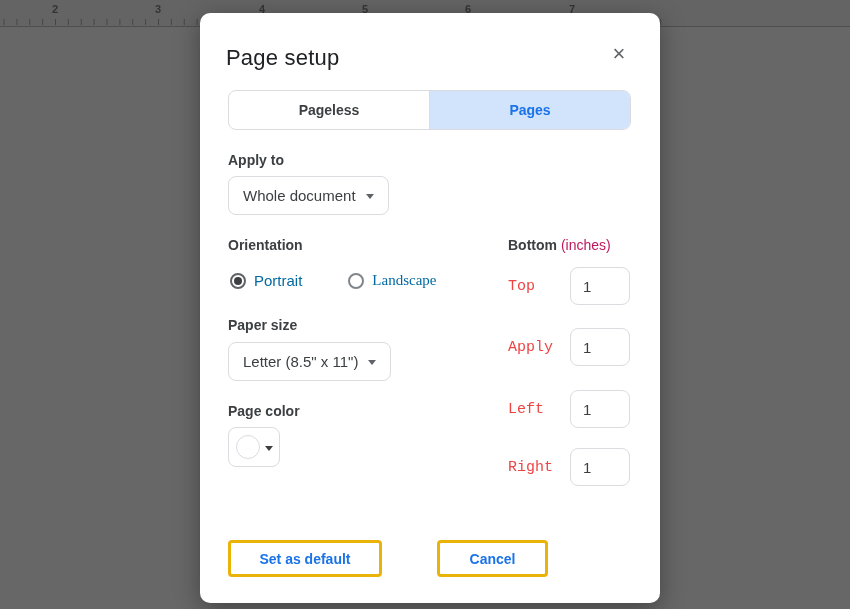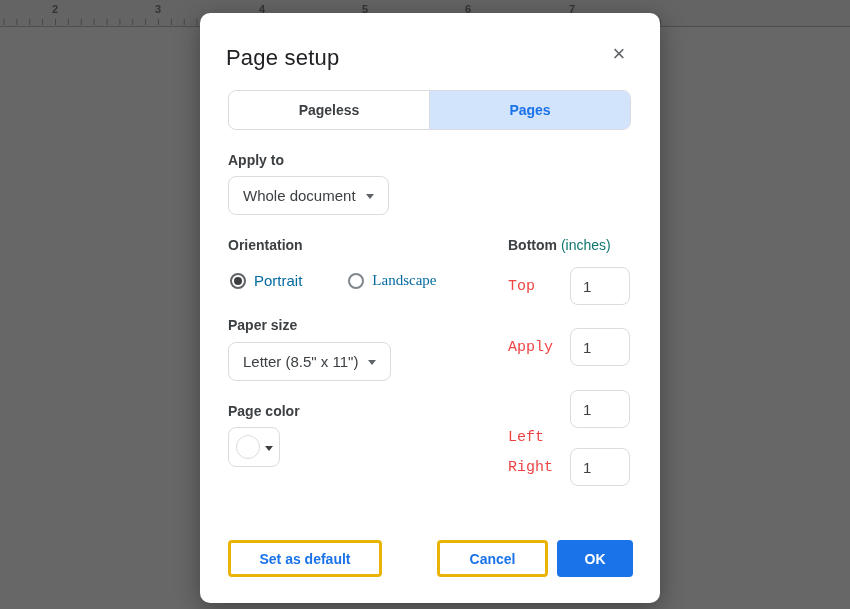--- a/index.html
+++ b/index.html
@@ -43,21 +43,21 @@
     box-sizing:border-box;background:#fff;
   }
   .tab{
     flex:1;display:flex;align-items:center;justify-content:center;
     font-size:14px;font-weight:bold;color:#3c4043;cursor:pointer;
   }
   .tab.active{background:#d2e3fc;color:#1a73e8;}
   .tab + .tab{border-left:1px solid #dadce0;}
   
   .sec-label{position:absolute;font-size:14px;font-weight:bold;color:#3c4043;}
-  .unit{font-weight:normal;color:#0f766e;}
+  .unit{font-weight:normal;color:#be185d;}
   
   .dropdown{
     position:absolute;height:39px;border:1px solid #dadce0;border-radius:8px;
     display:flex;align-items:center;gap:10px;padding:0 14px;box-sizing:border-box;
     font-size:15px;color:#3c4043;background:#fff;cursor:pointer;
   }
   .caret{
     width:0;height:0;border-left:4px solid transparent;border-right:4px solid transparent;
     border-top:5px solid #5f6368;margin-top:2px;
   }
@@ -168,23 +168,22 @@
     <span>Bottom</span>
     <span class="unit">(inches)</span>
   </div>
 
   <div class="margin-row-label" style="top:265px;">Top</div>
   <input class="margin-input" style="top: 254px;" type="text" value="1">
 
   <div class="margin-row-label" style="top:326px;">Apply</div>
   <input class="margin-input" style="top: 315px;" type="text" value="1">
 
-  <div class="margin-row-label" style="top:388px;margin-top:28px;">Left</div>
+  <div class="margin-row-label" style="top:388px;">Left</div>
   <input class="margin-input" style="top: 377px;" type="text" value="1">
 
   <div class="margin-row-label" style="top:446px;">Right</div>
   <input class="margin-input" style="top: 435px;" type="text" value="1">
 
   <div class="btn outlined" style="left:28px;width:154px;">Set as default</div>
   <div class="btn outlined" style="left:237px;width:111px;">Cancel</div>
-  <div class="btn filled" style="left:357px;width:76px;">OK</div>
 
 </div>
 
 </body></html>

